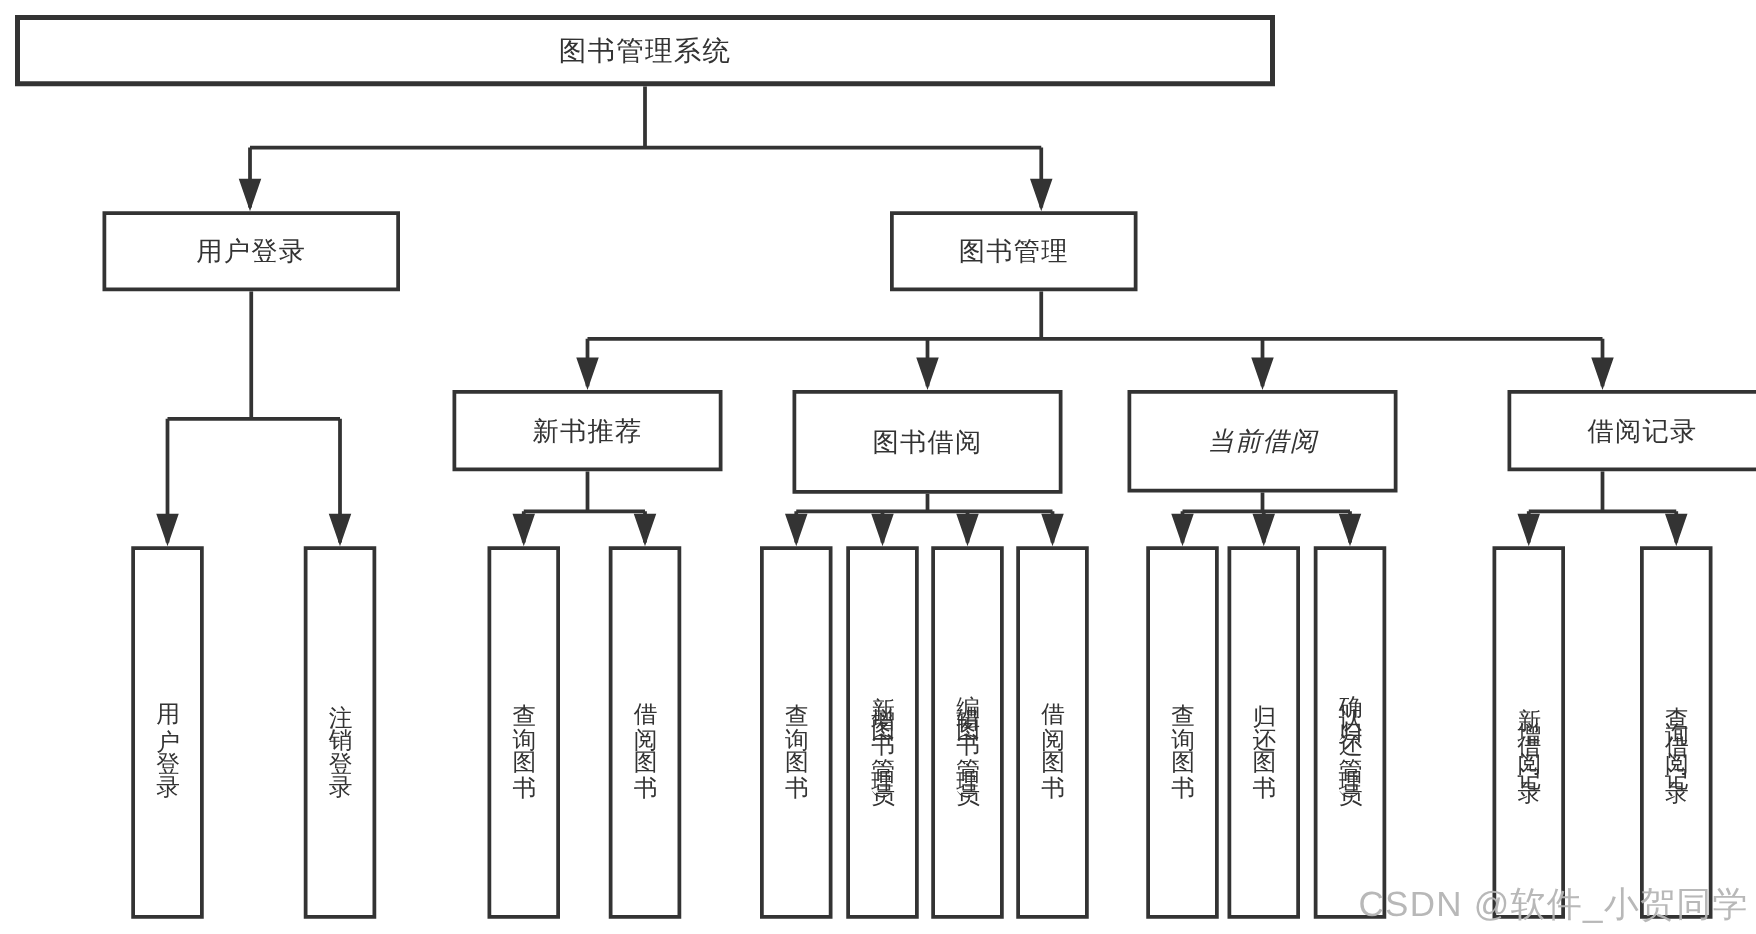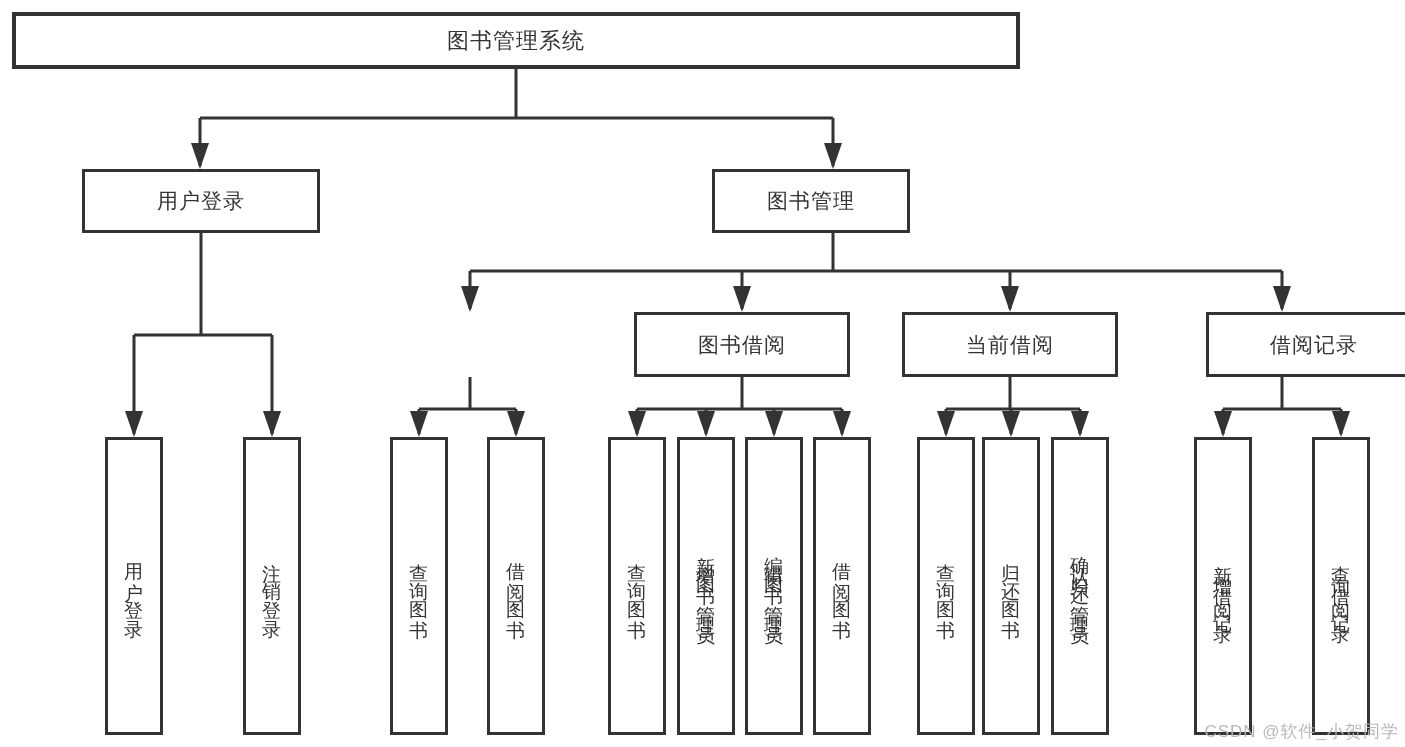--- a/index.html
+++ b/index.html
@@ -22,21 +22,21 @@
     position:absolute;box-sizing:border-box;background:var(--fill);
     border:3px solid var(--border);display:flex;align-items:center;justify-content:center;
     color:var(--text);
   }
   .vtext{
     writing-mode:vertical-rl;text-orientation:mixed;
     font-size:19px;line-height:1;white-space:nowrap;color:var(--text);
   }
   #watermark{
     position:absolute;right:6px;bottom:4px;color:var(--watermark);
-    font-size:17px;letter-spacing:1px;opacity:.95;z-index:5;
+    font-size:28px;letter-spacing:1px;opacity:.95;z-index:5;
   }
 </style>
 </head>
 <body>
 
 <div id="stage">
 
   <svg id="wires" viewBox="0 0 1405 747" xmlns="http://www.w3.org/2000/svg">
 
     <path class="wire" d="M516,69 V118 M200,118 H833 M200,118 V166 M833,118 V166"></path>
@@ -65,24 +65,27 @@
     <span>图书管理系统</span>
   </div>
 
   <div class="node" style="left:82px;top:169px;width:238px;height:64px;">
     <span>用户登录</span>
   </div>
   <div class="node" style="left:712px;top:169px;width:198px;height:64px;">
     <span>图书管理</span>
   </div>
 
-  <div class="node" style="left:634px;top:312px;width:216px;height:65px;">
+  <div class="node" style="left:362px;top:312px;width:216px;height:65px;">
+    <span>新书推荐</span>
+  </div>
+  <div class="node" style="left:634px;top:312px;width:216px;height:83px;">
     <span>图书借阅</span>
   </div>
-  <div class="node" style="left:902px;top:312px;width:216px;height:65px;">
+  <div class="node" style="left:902px;top:312px;width:216px;height:82px;font-style:italic;">
     <span>当前借阅</span>
   </div>
   <div class="node" style="left:1174px;top:312px;width:216px;height:65px;margin-left:32px;">
     <span>借阅记录</span>
   </div>
 
   <div class="leafnode" style="left:105px;top:437px;width:58px;height:298px;">
     <span class="vtext" style="letter-spacing: 19px;">用户登录</span>
   </div>
   <div class="leafnode" style="left:243px;top:437px;width:58px;height:298px;">

